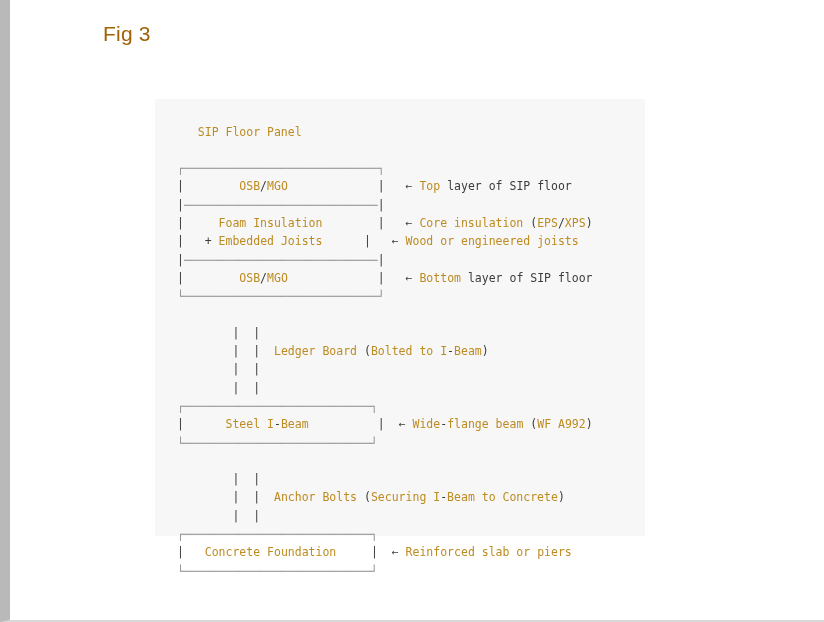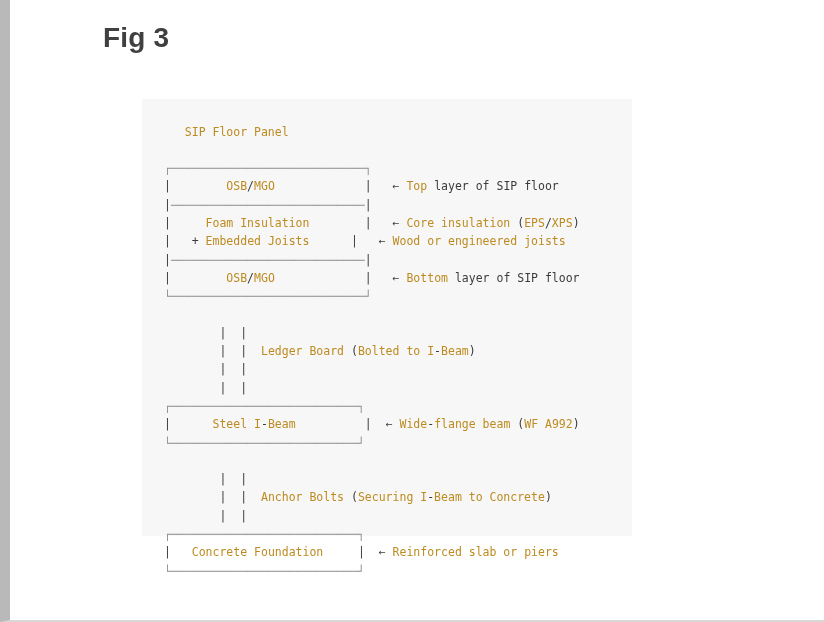--- a/index.html
+++ b/index.html
@@ -22,29 +22,29 @@
     background: #ffffff;
     box-sizing: border-box;
     border-left: 10px solid #b9b9b9;
     border-bottom: 2px solid #d8d8d8;
   }
   #fig-title {
     position: absolute;
     left: 93px;
     top: 22px;
     font-family: "Liberation Sans", sans-serif;
-    font-size: 28px;
-    font-weight: 700;
-    color: #404040;
+    font-size: 21px;
+    font-weight: 400;
+    color: #a16207;
     letter-spacing: 0.2px;
     white-space: pre;
   }
   #diagram-panel {
     position: absolute;
-    left: 132px;
+    left: 145px;
     top: 99px;
     width: 490px;
     height: 437px;
     background: #f7f7f7;
     text-decoration: underline;
   }
   #code-block {
     position: absolute;
     left: 22px;
     top: 12px;

